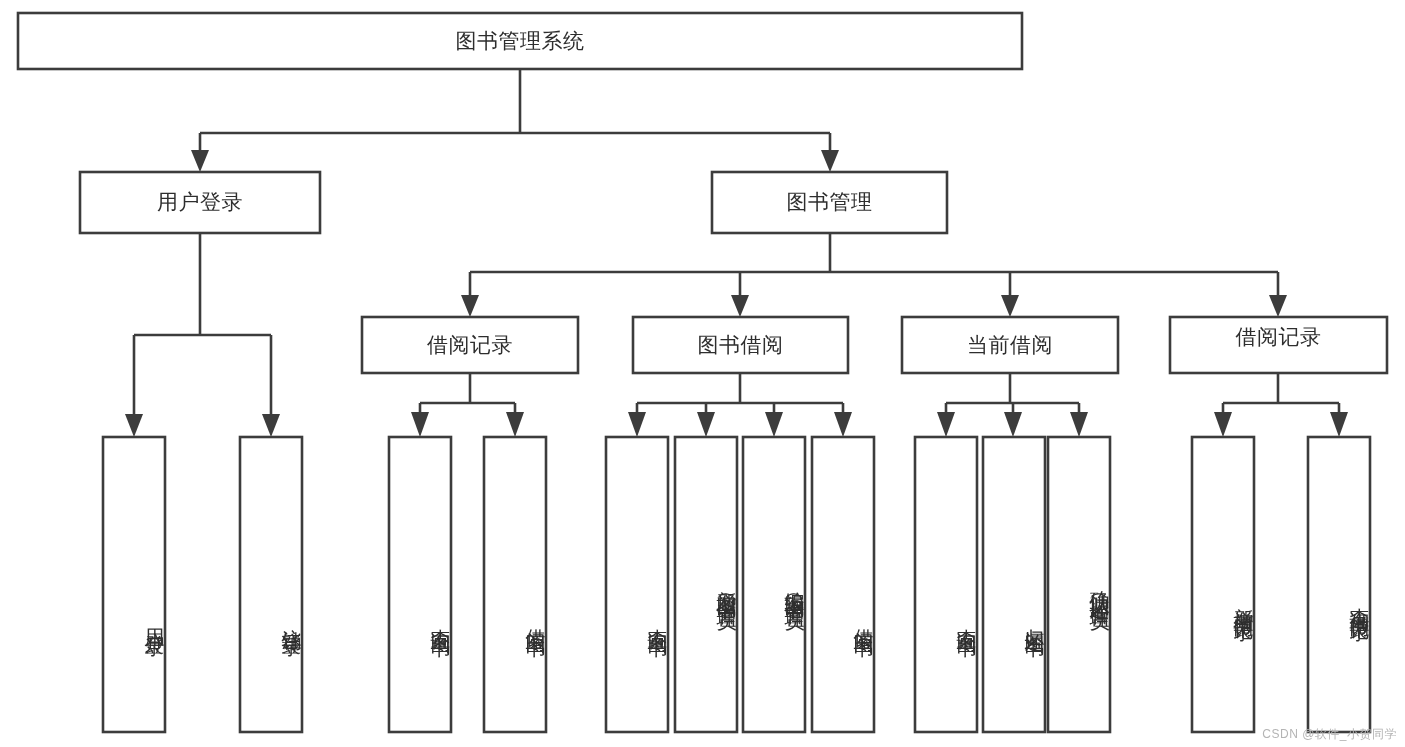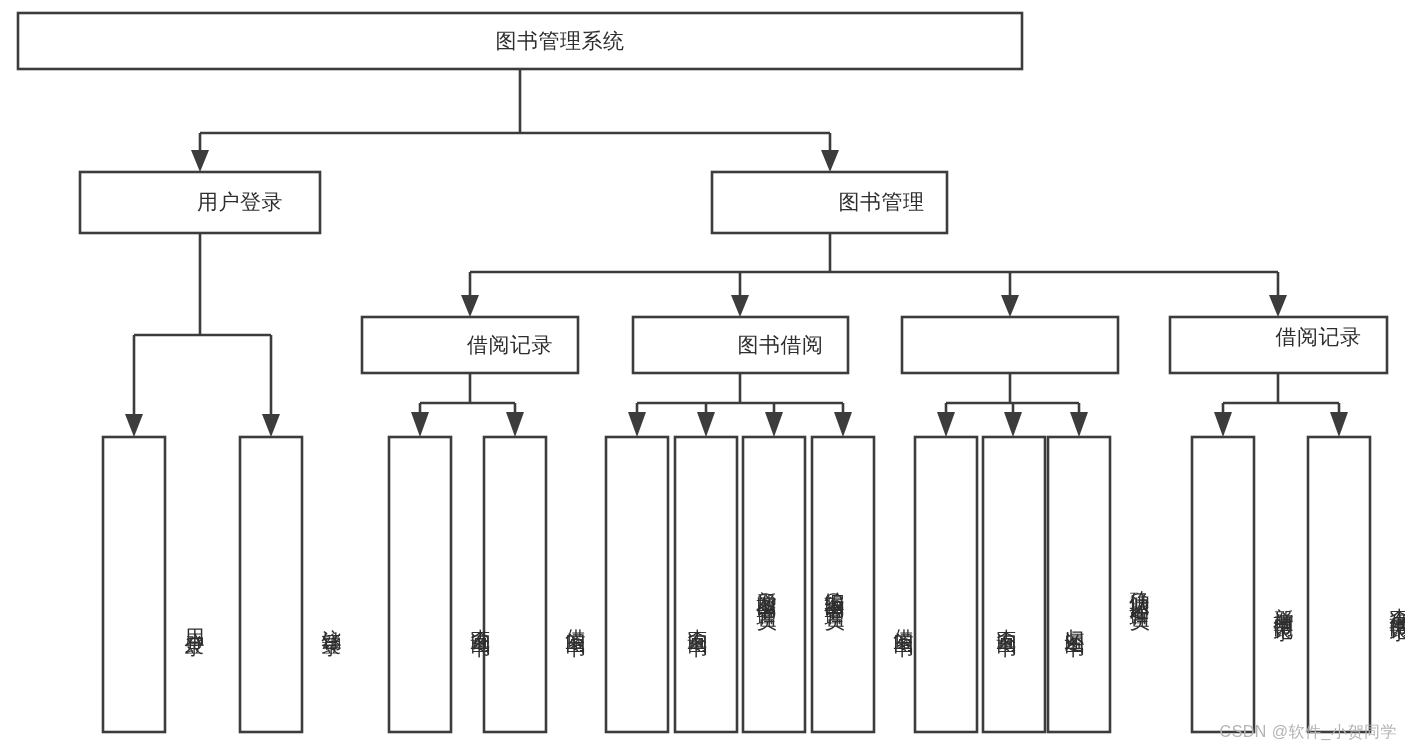--- a/index.html
+++ b/index.html
@@ -47,37 +47,36 @@
     color: #2e2e2e;
     font-size: 21px;
     line-height: 1.05;
     letter-spacing: 0.5px;
     display: flex;
     align-items: center;
     justify-content: center;
     text-align: center;
     pointer-events: none;
     white-space: nowrap;
-    padding-left: 40px;
   }
   .node-label.vertical {
     writing-mode: vertical-rl;
     text-orientation: upright;
     align-items: flex-start;
     justify-content: center;
     letter-spacing: 3px;
     font-size: 20px;
     white-space: nowrap;
   }
   .watermark {
     position: absolute;
     right: 8px;
     bottom: 4px;
     color: #b4b4b4;
-    font-size: 16px;
+    font-size: 12px;
     letter-spacing: 0.5px;
     user-select: none;
   }
 </style>
 </head>
 <body>
 
 <div id="diagram-root">
 
   <svg class="diagram" viewBox="0 0 1405 747">
@@ -179,24 +178,25 @@
     <rect class="box-rect" x="983" y="437" width="62" height="295"></rect>
     <rect class="box-rect" x="1048" y="437" width="62" height="295"></rect>
 
     <rect class="box-rect" x="1192" y="437" width="62" height="295"></rect>
     <rect class="box-rect" x="1308" y="437" width="62" height="295"></rect>
   </svg>
 
   <div class="node-label" style="left:18px;  top:13px;  width:1004px; height:56px;">图书管理系统</div>
 
   <div class="node-label" style="left:80px;  top:172px; width:240px; height:61px;">用户登录</div>
-  <div class="node-label" style="left:712px; top:172px; width:235px; height:61px;margin-left:12px;">图书管理</div>
+  <div class="node-label" style="left:712px; top:172px; width:235px; height:61px;">图书管理</div>
 
   <div class="node-label" style="left:362px; top:317px; width:216px; height:56px;">借阅记录</div>
   <div class="node-label" style="left:633px; top:317px; width:215px; height:56px;">图书借阅</div>
+  <div class="node-label" style="left:902px; top:317px; width:216px; height:56px;">当前借阅</div>
   <div class="node-label" style="left:1170px;top:317px; width:217px; height:40px;">借阅记录</div>
 
   <div class="node-label vertical" style="left:103px; top:505px; width:62px; height:227px;">用户登录</div>
   <div class="node-label vertical" style="left:240px; top:505px; width:62px; height:227px;">注销登录</div>
 
   <div class="node-label vertical" style="left:389px; top:505px; width:62px; height:227px;">查询图书</div>
   <div class="node-label vertical" style="left:484px; top:505px; width:62px; height:227px;">借阅图书</div>
 
   <div class="node-label vertical" style="left:606px; top:505px; width:62px; height:227px;">查询图书</div>
   <div class="node-label vertical" style="left:675px; top:445px; width:62px; height:287px;">新增图书（管理员）</div>

